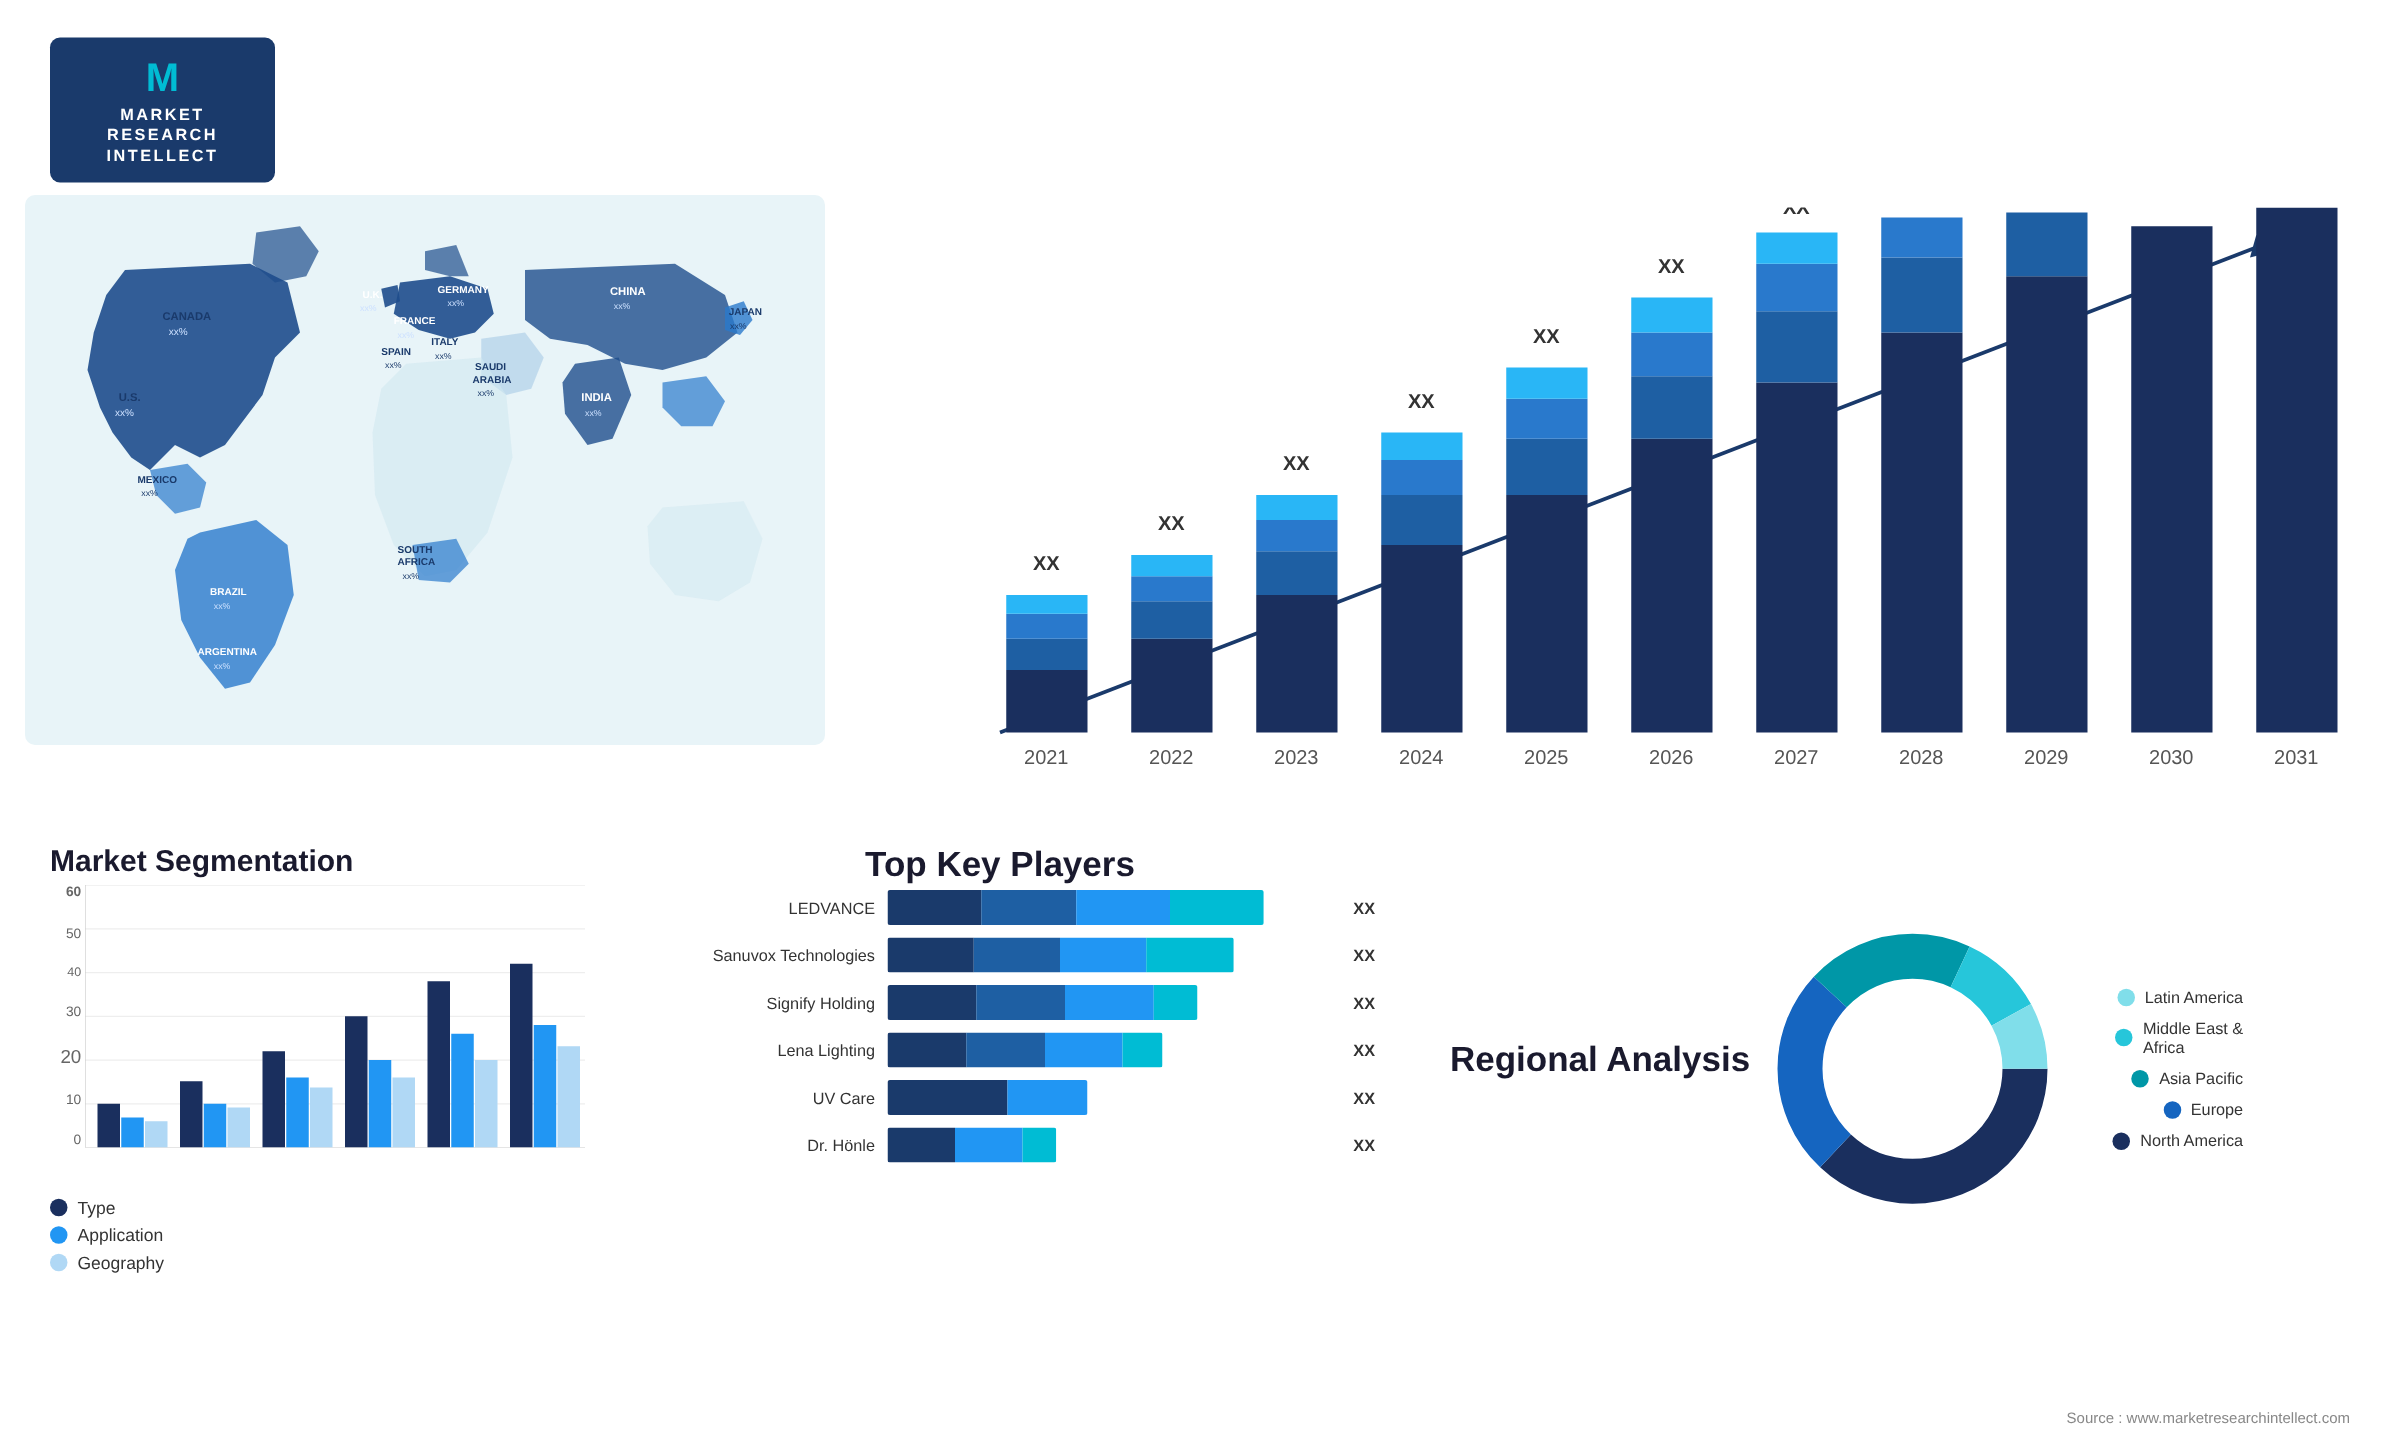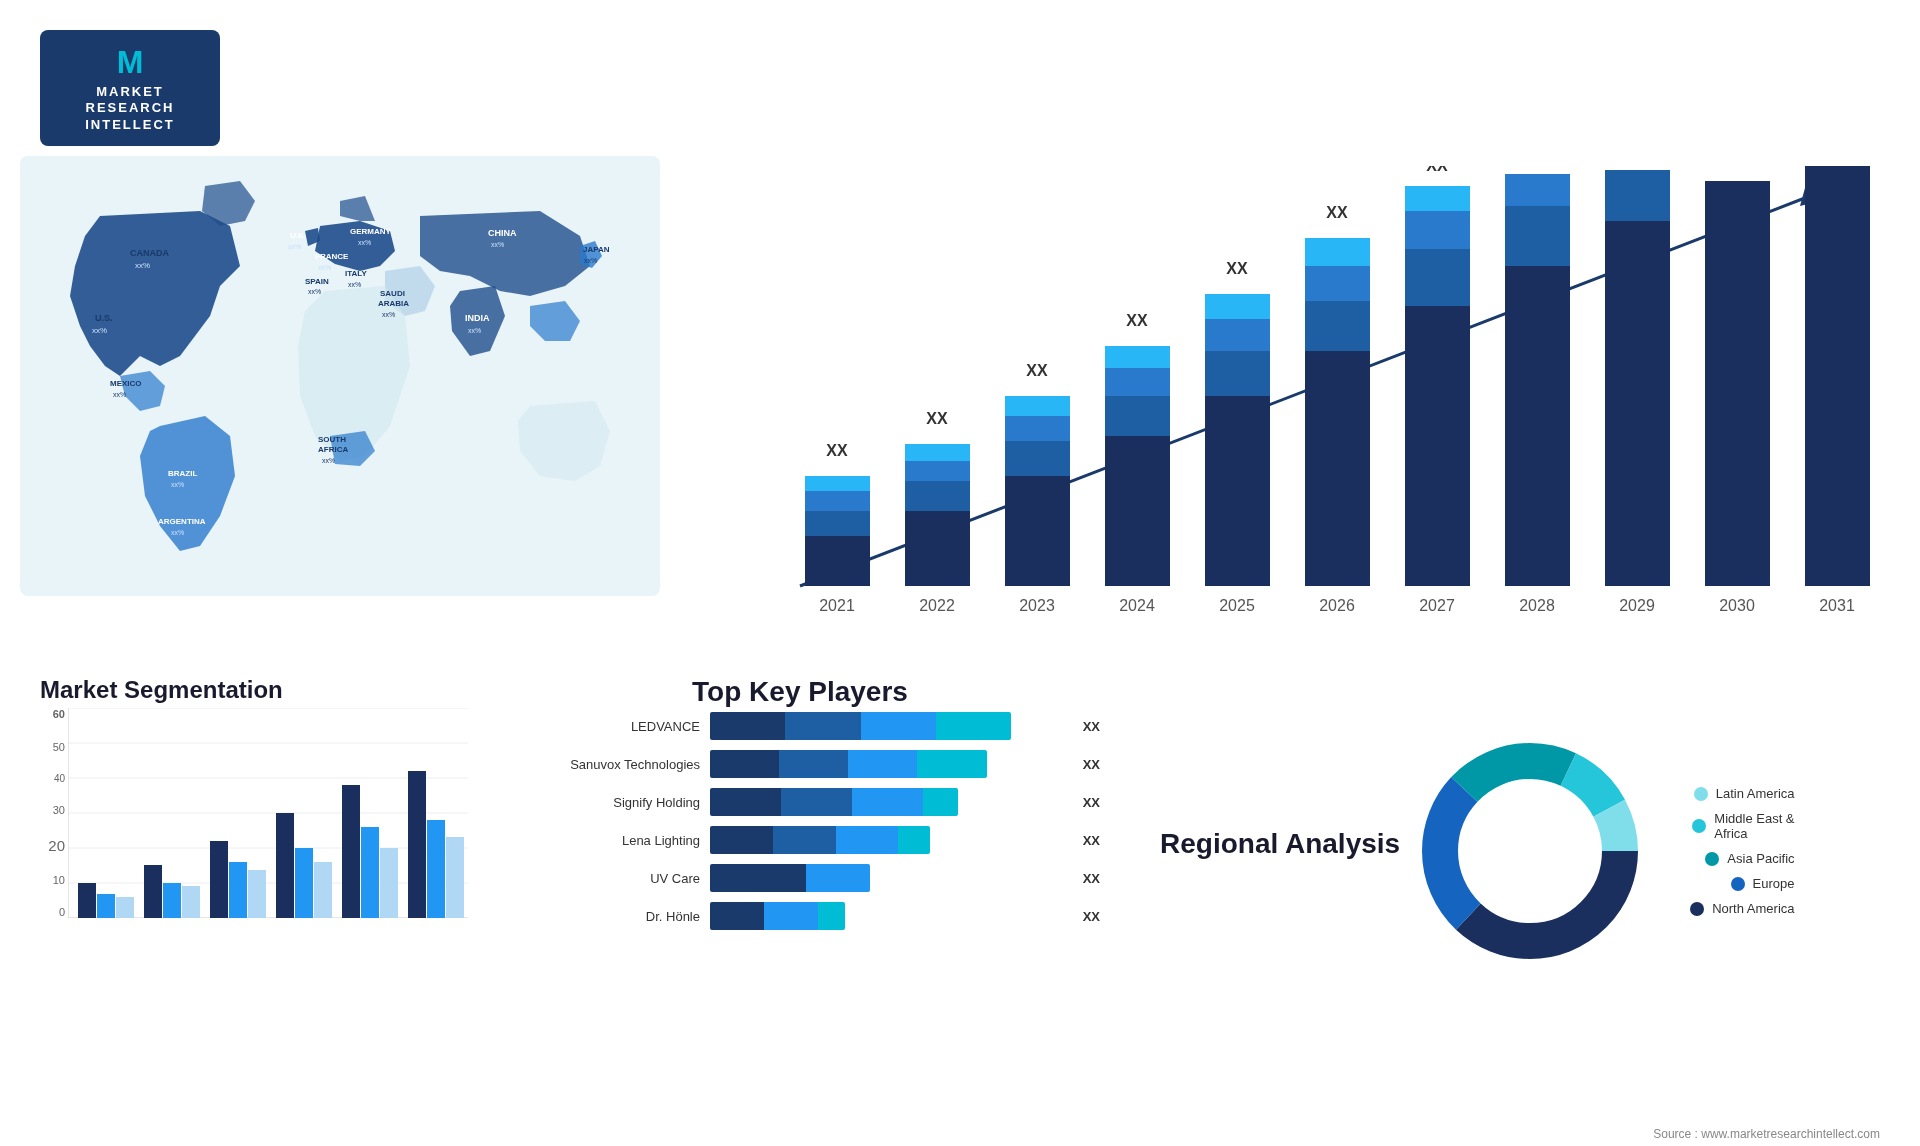--- a/index.html
+++ b/index.html
@@ -403,20 +403,34 @@
 
         <text x="28" y="225" text-anchor="middle" font-size="11" fill="#555">2021</text>
         <text x="94" y="225" text-anchor="middle" font-size="11" fill="#555">2022</text>
         <text x="161" y="225" text-anchor="middle" font-size="11" fill="#555">2023</text>
         <text x="227" y="225" text-anchor="middle" font-size="11" fill="#555">2024</text>
         <text x="293" y="225" text-anchor="middle" font-size="11" fill="#555">2025</text>
         <text x="359" y="225" text-anchor="middle" font-size="11" fill="#555">2026</text>
       </svg>
     </div>
 
+    <div class="seg-legend">
+      <div class="seg-legend-item">
+        <div class="legend-dot" style="background:#1a2f5e;"></div>
+        <span>Type</span>
+      </div>
+      <div class="seg-legend-item">
+        <div class="legend-dot" style="background:#2196f3;"></div>
+        <span>Application</span>
+      </div>
+      <div class="seg-legend-item">
+        <div class="legend-dot" style="background:#b0d8f5;"></div>
+        <span>Geography</span>
+      </div>
+    </div>
   </div>
 
   <div class="players-section">
     <h2 class="section-title">Top Key Players</h2>
 
 
     <div class="player-row">
       <div class="player-name">LEDVANCE</div>
       <div class="player-bar-wrap">
         <div class="player-bar" style="width:85%;">

